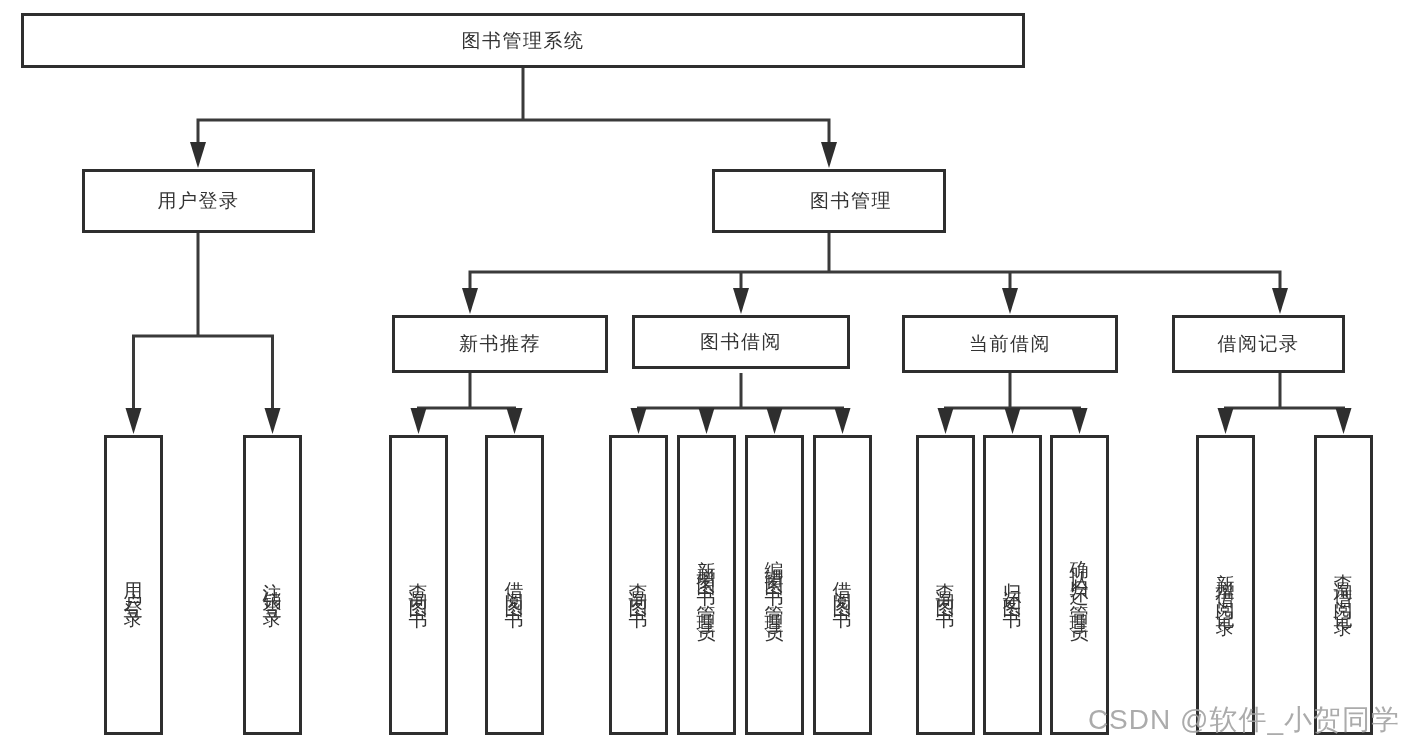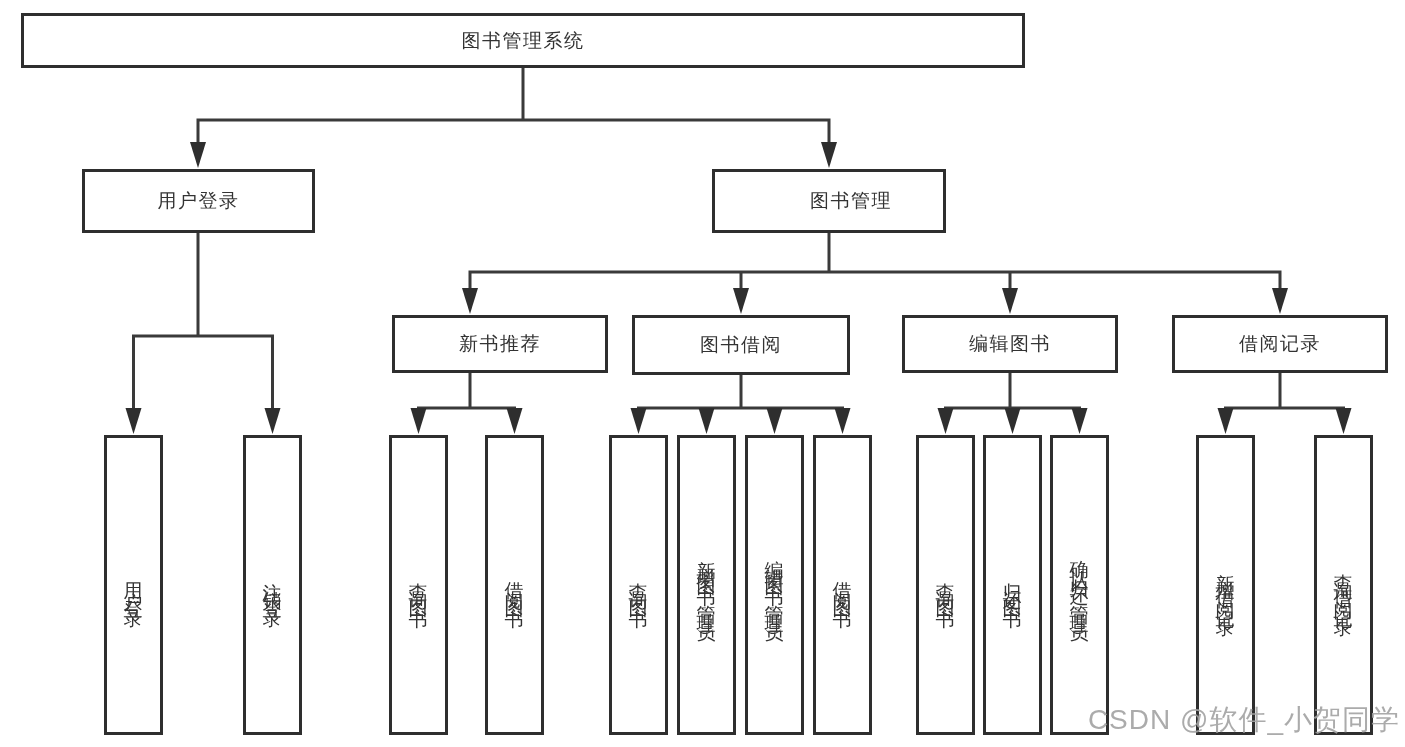--- a/index.html
+++ b/index.html
@@ -34,23 +34,23 @@
     writing-mode: vertical-rl;
     letter-spacing: 9px;
     line-height: 1;
     font-size: 19px;
   }
   
   .n-root            { left:21px;   top:13px;  width:1004px; height:55px; }
   .n-user-login      { left:82px;   top:169px; width:233px;  height:64px; }
   .n-book-mgmt       { left:712px;  top:169px; width:234px;  height:64px;padding-left:44px; }
   .n-new-books       { left:362px;  top:315px; width:216px;  height:58px;margin-left:30px; }
-  .n-book-borrow     { left:632px;  top:315px; width:218px;  height:60px; }
+  .n-book-borrow     { left:632px;  top:315px; width:218px;  height:54px; }
   .n-current-borrow  { left:902px;  top:315px; width:216px;  height:58px; }
-  .n-borrow-records  { left:1172px; top:315px; width:216px;  height:58px; }
+  .n-borrow-records  { left:1172px; top:315px; width:173px;  height:58px; }
   .leaf { top:435px; width:59px; height:300px; }
   .l-ul1 { left:104px; }  .l-ul2 { left:243px; }
   .l-nb1 { left:389px; }  .l-nb2 { left:485px; }
   .l-bb1 { left:609px; }  .l-bb2 { left:677px; }  .l-bb3 { left:745px; }  .l-bb4 { left:813px; }
   .l-cb1 { left:916px; }  .l-cb2 { left:983px; }  .l-cb3 { left:1050px; }
   .l-br1 { left:1196px; } .l-br2 { left:1314px; }
   .watermark {
     position: absolute;
     right: 5px;
     bottom: 8px;
@@ -105,21 +105,21 @@
     </g>
   </svg>
 
   <div class="box n-root">图书管理系统</div>
 
   <div class="box n-user-login">用户登录</div>
   <div class="box n-book-mgmt">图书管理</div>
 
   <div class="box n-new-books">新书推荐</div>
   <div class="box n-book-borrow">图书借阅</div>
-  <div class="box n-current-borrow">编辑图书</div>
+  <div class="box n-current-borrow">当前借阅</div>
   <div class="box n-borrow-records">借阅记录</div>
 
   <div class="box vbox leaf l-ul1">用户登录</div>
   <div class="box vbox leaf l-ul2">注销登录</div>
 
   <div class="box vbox leaf l-nb1">查询图书</div>
   <div class="box vbox leaf l-nb2">借阅图书</div>
 
   <div class="box vbox leaf l-bb1">查询图书</div>
   <div class="box vbox leaf l-bb2">新增图书（管理员）</div>

